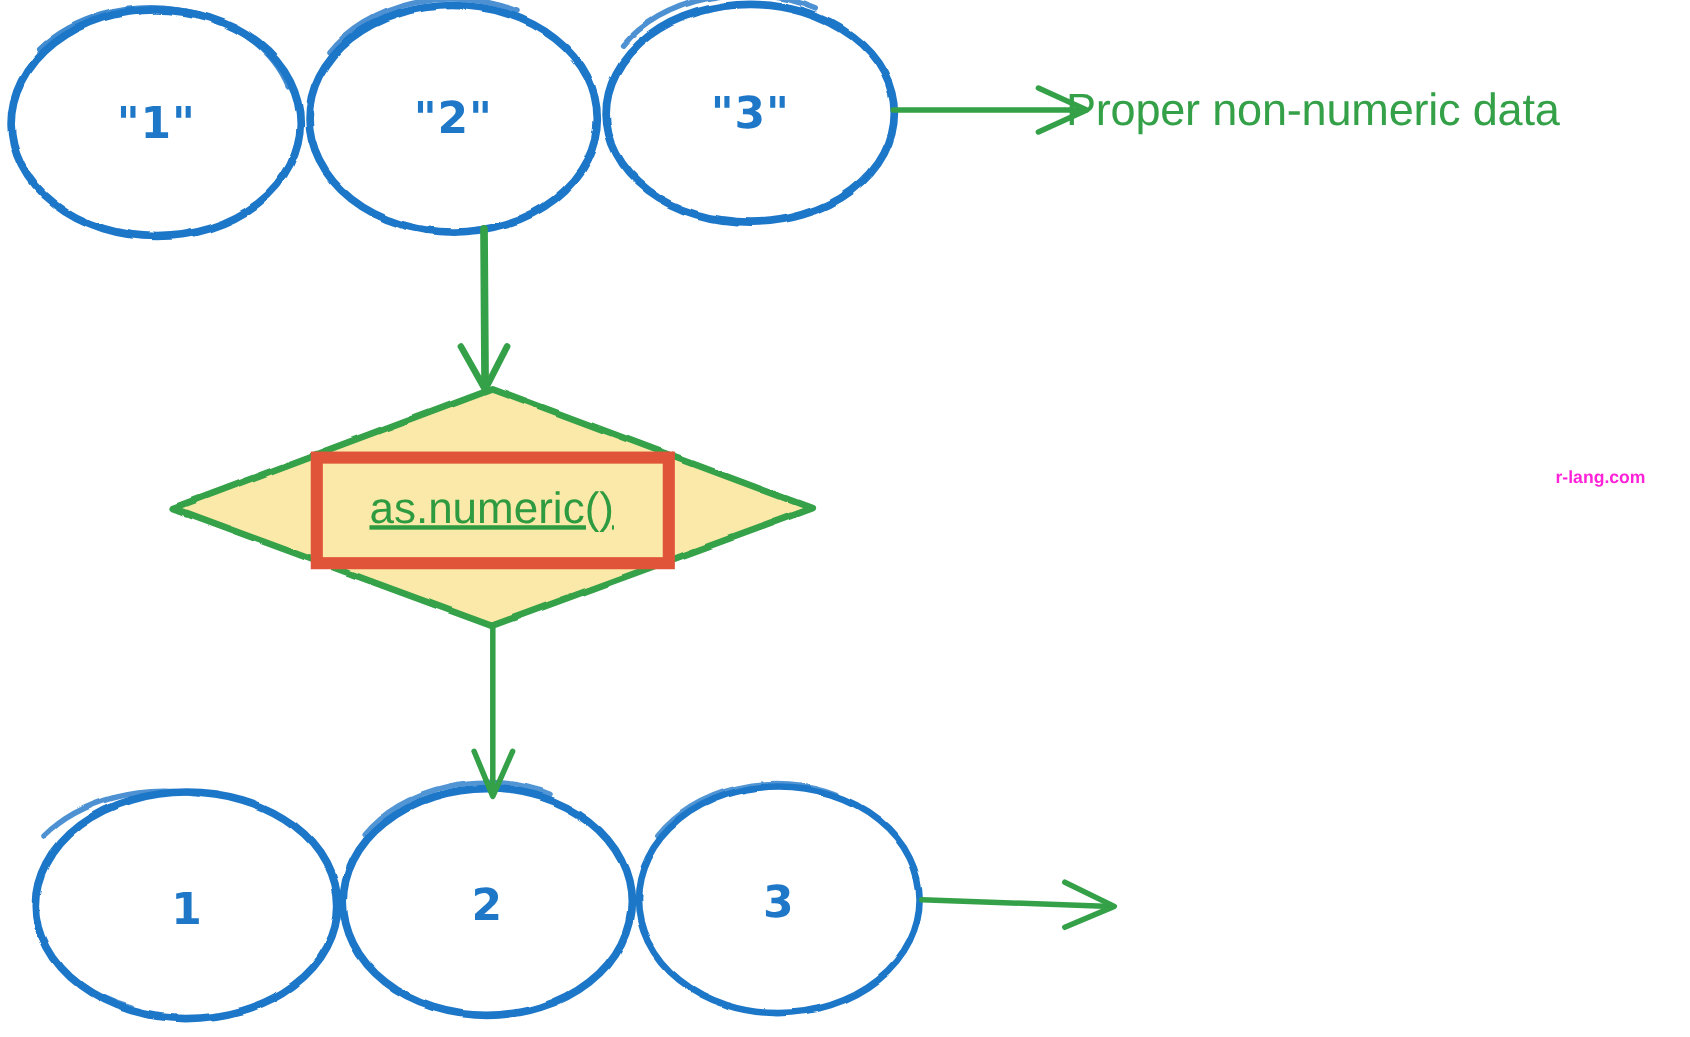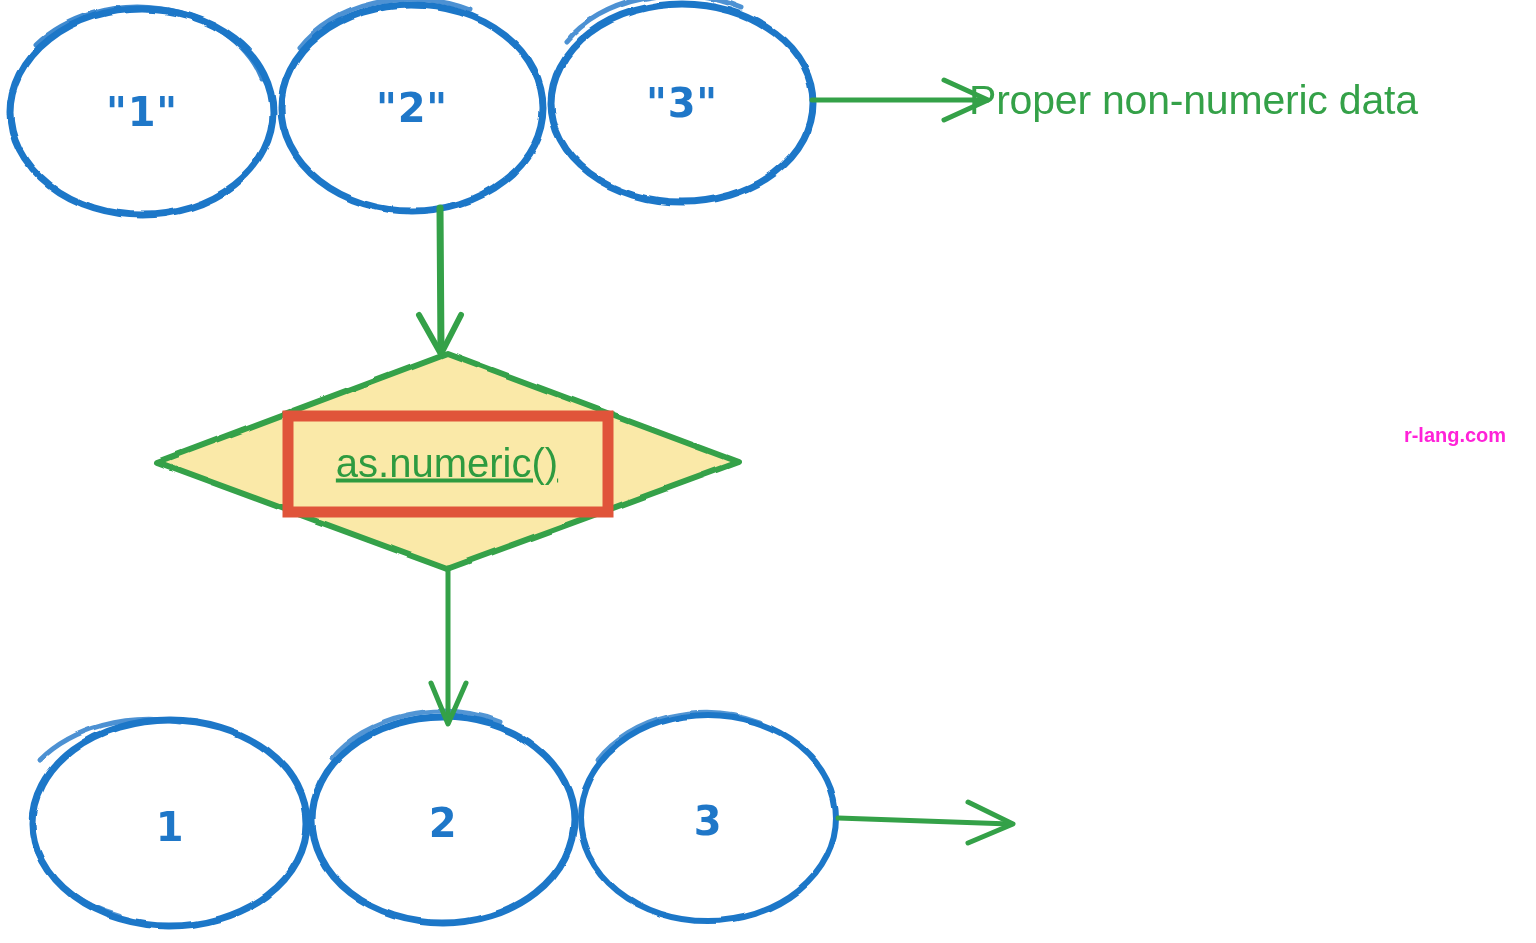--- a/index.html
+++ b/index.html
@@ -53,21 +53,21 @@
     font-family: "Liberation Sans", sans-serif;
     font-size: 40px;
     color: #2e9b40;
     white-space: nowrap;
     transform: translate(-50%, -50%);
   }
   .watermark {
     position: absolute;
     font-family: "Liberation Sans", sans-serif;
     font-weight: 700;
-    font-size: 20px;
+    font-size: 16px;
     color: #ff22d8;
     white-space: nowrap;
     transform: translate(-50%, -50%);
   }
 </style>
 </head>
 <body>
 
 <div id="canvas">
 

